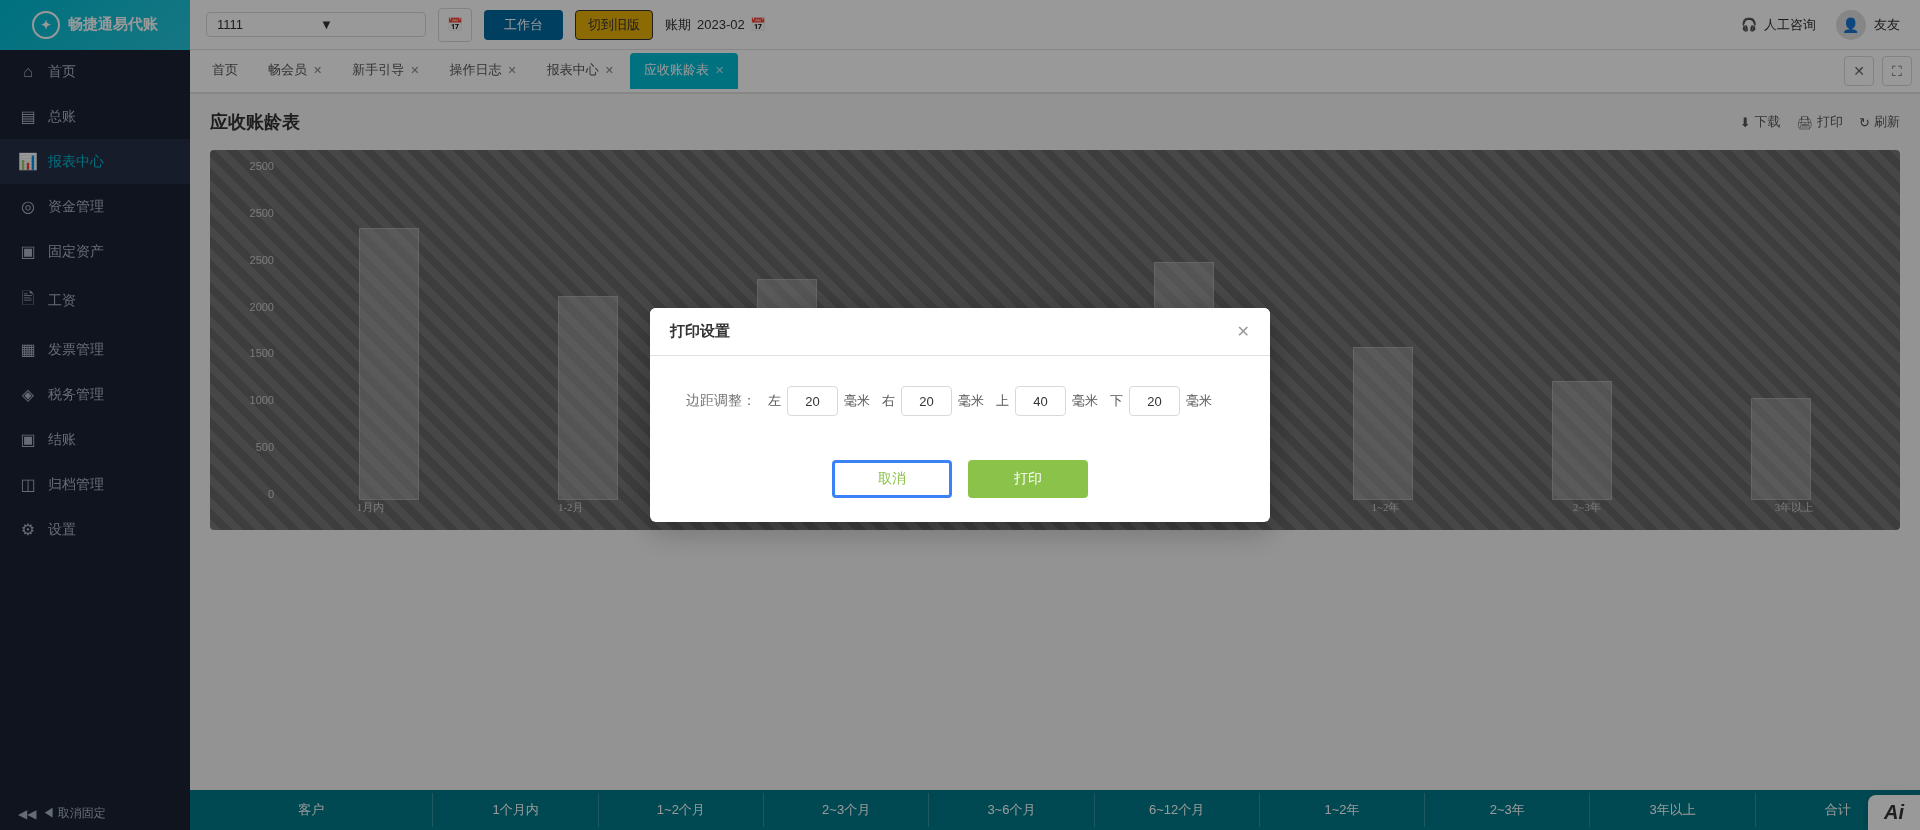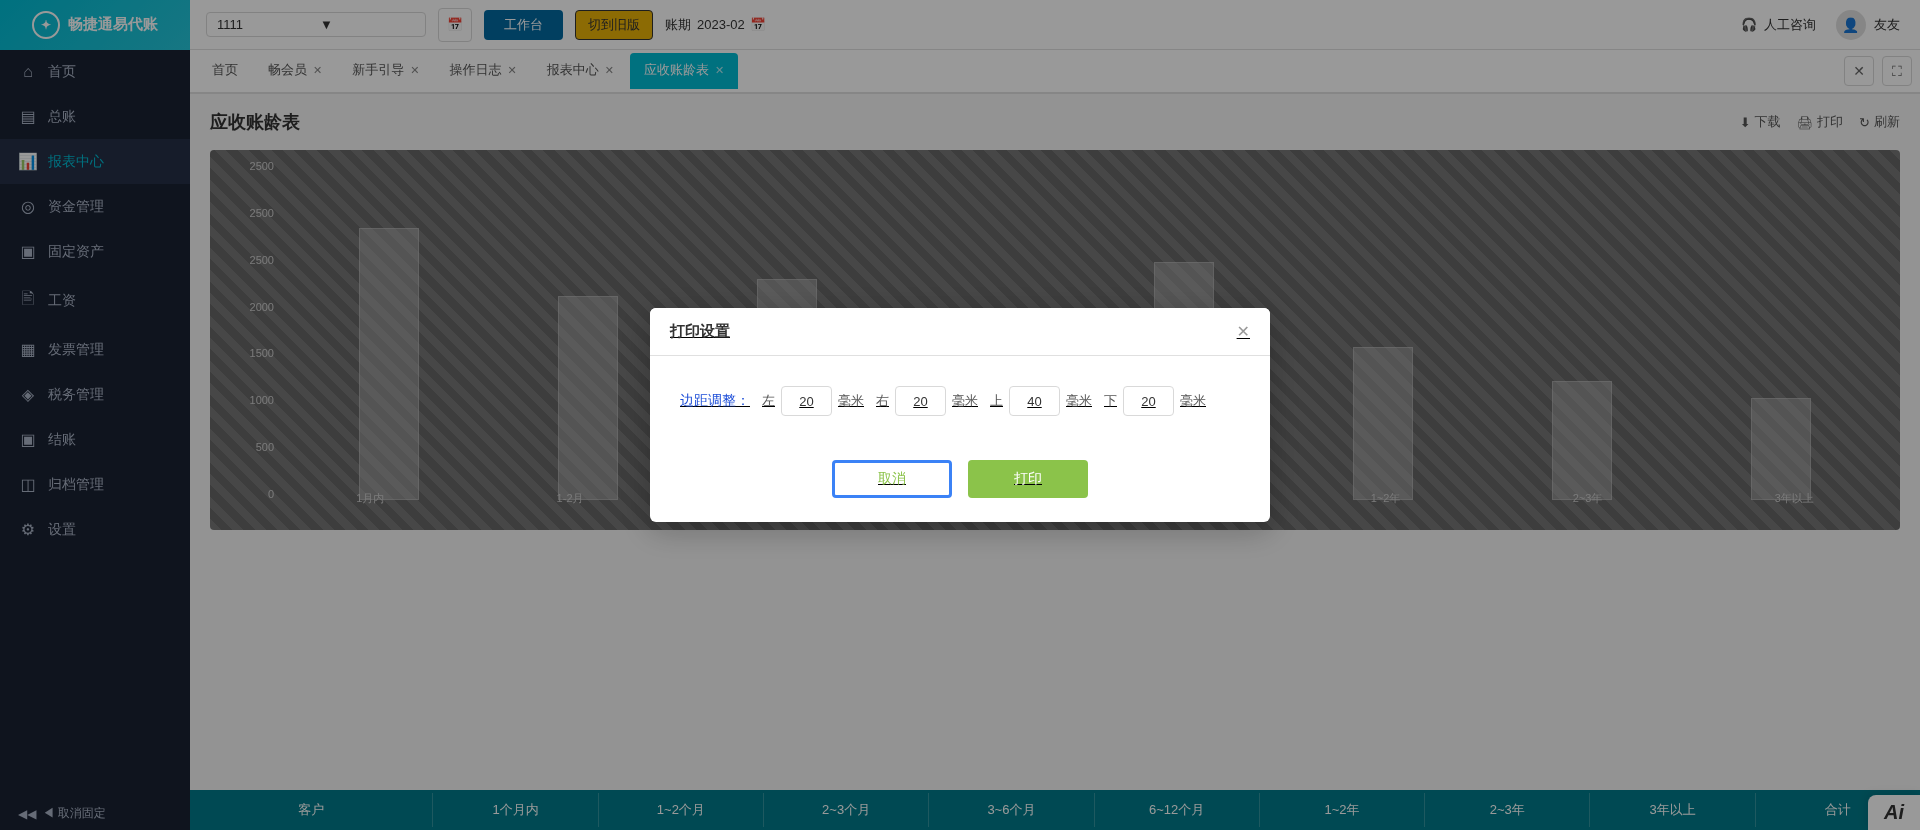--- a/index.html
+++ b/index.html
@@ -289,29 +289,30 @@
       display: flex;
       flex-direction: column;
       justify-content: space-between;
       padding: 10px 8px 0 8px;
       color: #ccc;
       font-size: 11px;
       text-align: right;
     }
     .chart-xaxis {
       position: absolute;
-      bottom: 17px;
+      bottom: 8px;
       left: 60px;
       right: 0;
       height: 30px;
       display: flex;
       justify-content: space-around;
       align-items: center;
       color: #ccc;
       font-size: 11px;
+      font-family: Liberation Serif, serif;
     }
     .chart-bars {
       position: absolute;
       left: 60px;
       top: 10px;
       right: 0;
       bottom: 30px;
       display: flex;
       align-items: flex-end;
       justify-content: space-around;
@@ -361,21 +362,20 @@
       display: flex;
       align-items: center;
       justify-content: center;
     }
     .modal {
       background: #fff;
       border-radius: 6px;
       width: 620px;
       box-shadow: 0 8px 32px rgba(0,0,0,0.25);
       overflow: hidden;
-      text-decoration: underline;
     }
     .modal-header {
       display: flex;
       align-items: center;
       justify-content: space-between;
       padding: 14px 20px;
       border-bottom: 1px solid #e0e0e0;
       background: #fff;
     }
     .modal-title {
@@ -393,22 +393,23 @@
       padding: 30px 30px 20px 30px;
     }
     .margin-row {
       display: flex;
       align-items: center;
       gap: 12px;
       margin-bottom: 24px;
       flex-wrap: wrap;
     }
     .margin-label {
-      color: #1d4ed8;
+      color: #737373;
       font-size: 14px;
+      margin-left: 6px;
     }
     .margin-group {
       display: flex;
       align-items: center;
       gap: 6px;
     }
     .margin-dir-label {
       color: #555;
       font-size: 13px;
     }

